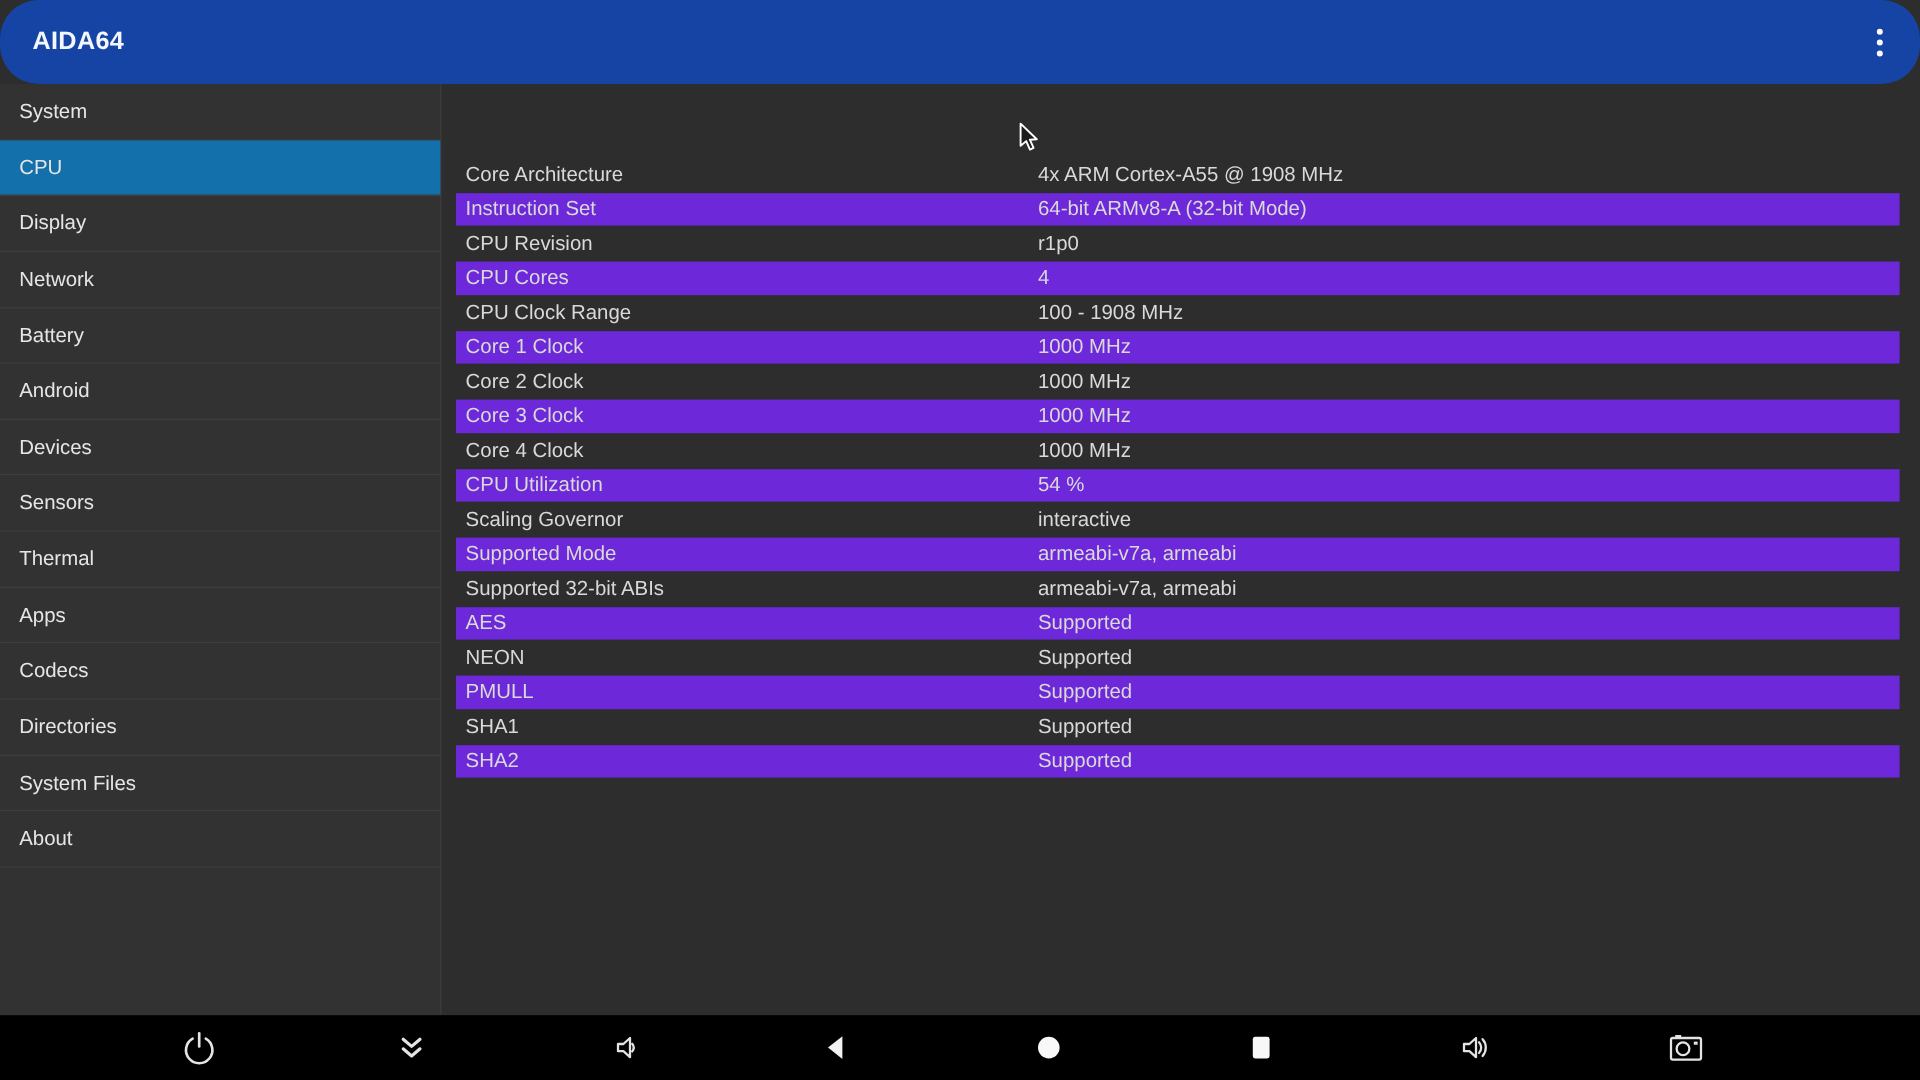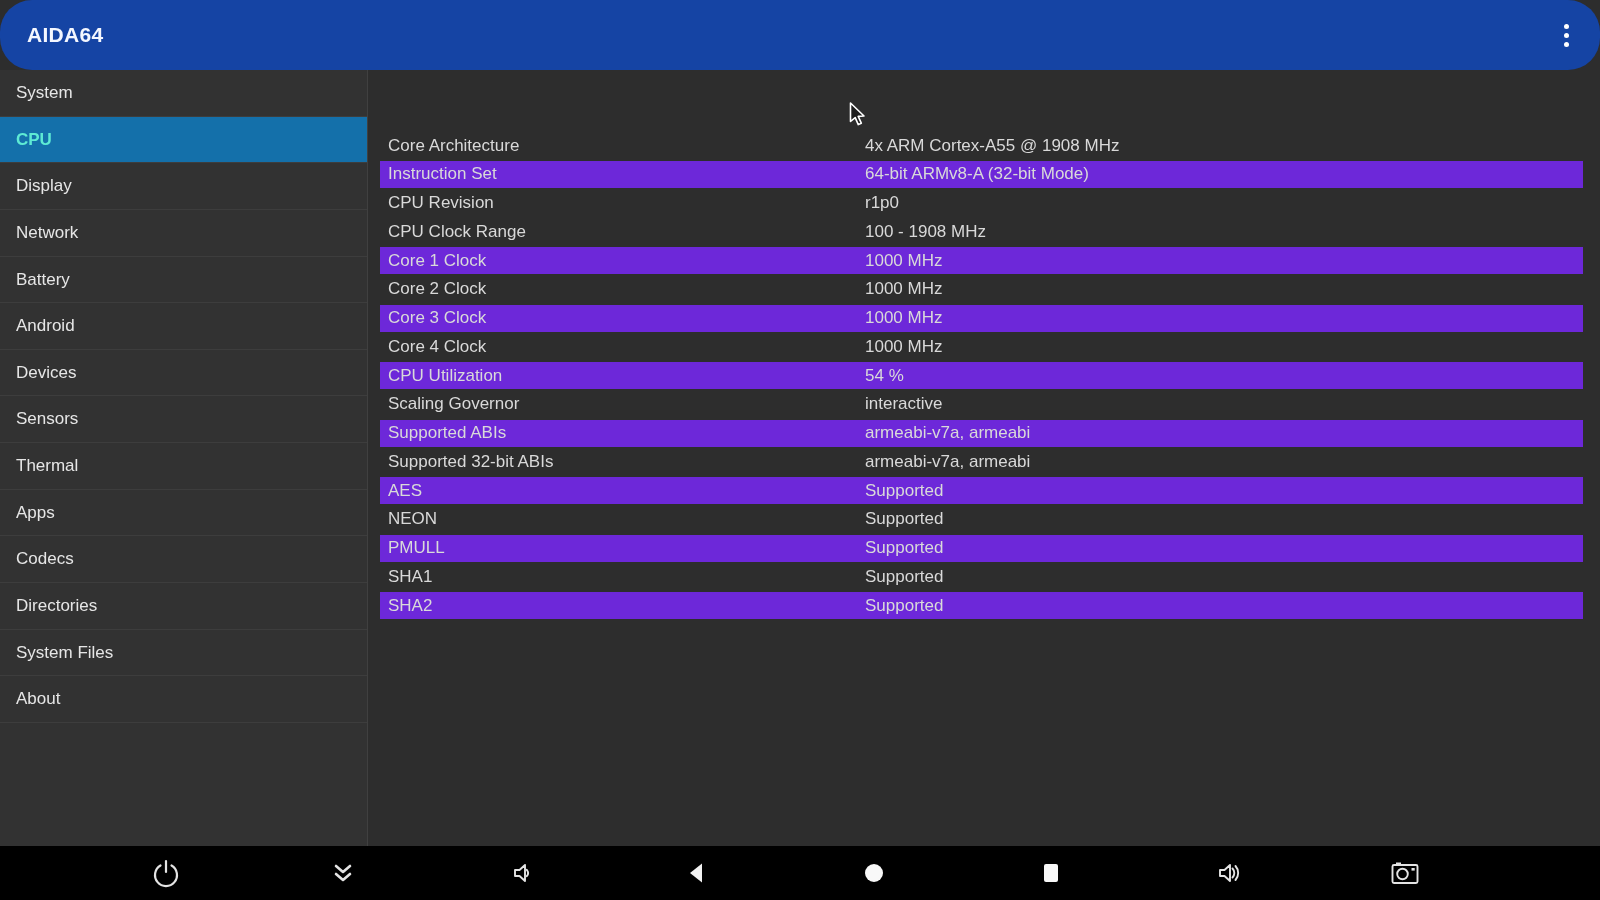--- a/index.html
+++ b/index.html
@@ -28,21 +28,21 @@
   
   .sidebar {
     position:absolute; left:0; top:70px; width:368px; height:776px;
     background:#323232; border-right:1px solid #404040;
   }
   .side-item {
     height:46.64px; line-height:45.64px; padding-left:16px;
     font-size:17px; color:#e6e6e6; border-bottom:1px solid #3d3d3d;
     cursor:pointer; white-space:nowrap;
   }
-  .side-item.selected { background:#1470aa; color:#5eead4;font-weight:bold; }
+  .side-item.selected { background:#1470aa; color:#e5e5e5; }
 
   
   .content {
     position:absolute; left:368px; top:70px; width:1232px; height:776px;
     background:#2d2d2d;
   }
   .rows { position:absolute; left:12px; top:18px; width:1203px;margin-top:44px; }
   .row {
     display:flex; height:27.25px; margin-bottom:1.5px; align-items:center;
     font-size:17px; color:#d9d9d9;
@@ -149,20 +149,24 @@
       <div class="row alt">
         <div class="cell-label">Instruction Set</div>
         <div class="cell-value">64-bit ARMv8-A (32-bit Mode)</div>
       </div>
 
       <div class="row">
         <div class="cell-label">CPU Revision</div>
         <div class="cell-value">r1p0</div>
       </div>
 
+      <div class="row alt">
+        <div class="cell-label">CPU Cores</div>
+        <div class="cell-value">4</div>
+      </div>
 
       <div class="row">
         <div class="cell-label">CPU Clock Range</div>
         <div class="cell-value">100 - 1908 MHz</div>
       </div>
 
       <div class="row alt">
         <div class="cell-label">Core 1 Clock</div>
         <div class="cell-value">1000 MHz</div>
       </div>
@@ -186,21 +190,21 @@
         <div class="cell-label">CPU Utilization</div>
         <div class="cell-value">54 %</div>
       </div>
 
       <div class="row">
         <div class="cell-label">Scaling Governor</div>
         <div class="cell-value">interactive</div>
       </div>
 
       <div class="row alt">
-        <div class="cell-label">Supported ABIs</div>
+        <div class="cell-label">Supported Mode</div>
         <div class="cell-value">armeabi-v7a, armeabi</div>
       </div>
 
       <div class="row">
         <div class="cell-label">Supported 32-bit ABIs</div>
         <div class="cell-value">armeabi-v7a, armeabi</div>
       </div>
 
       <div class="row alt">
         <div class="cell-label">AES</div>

